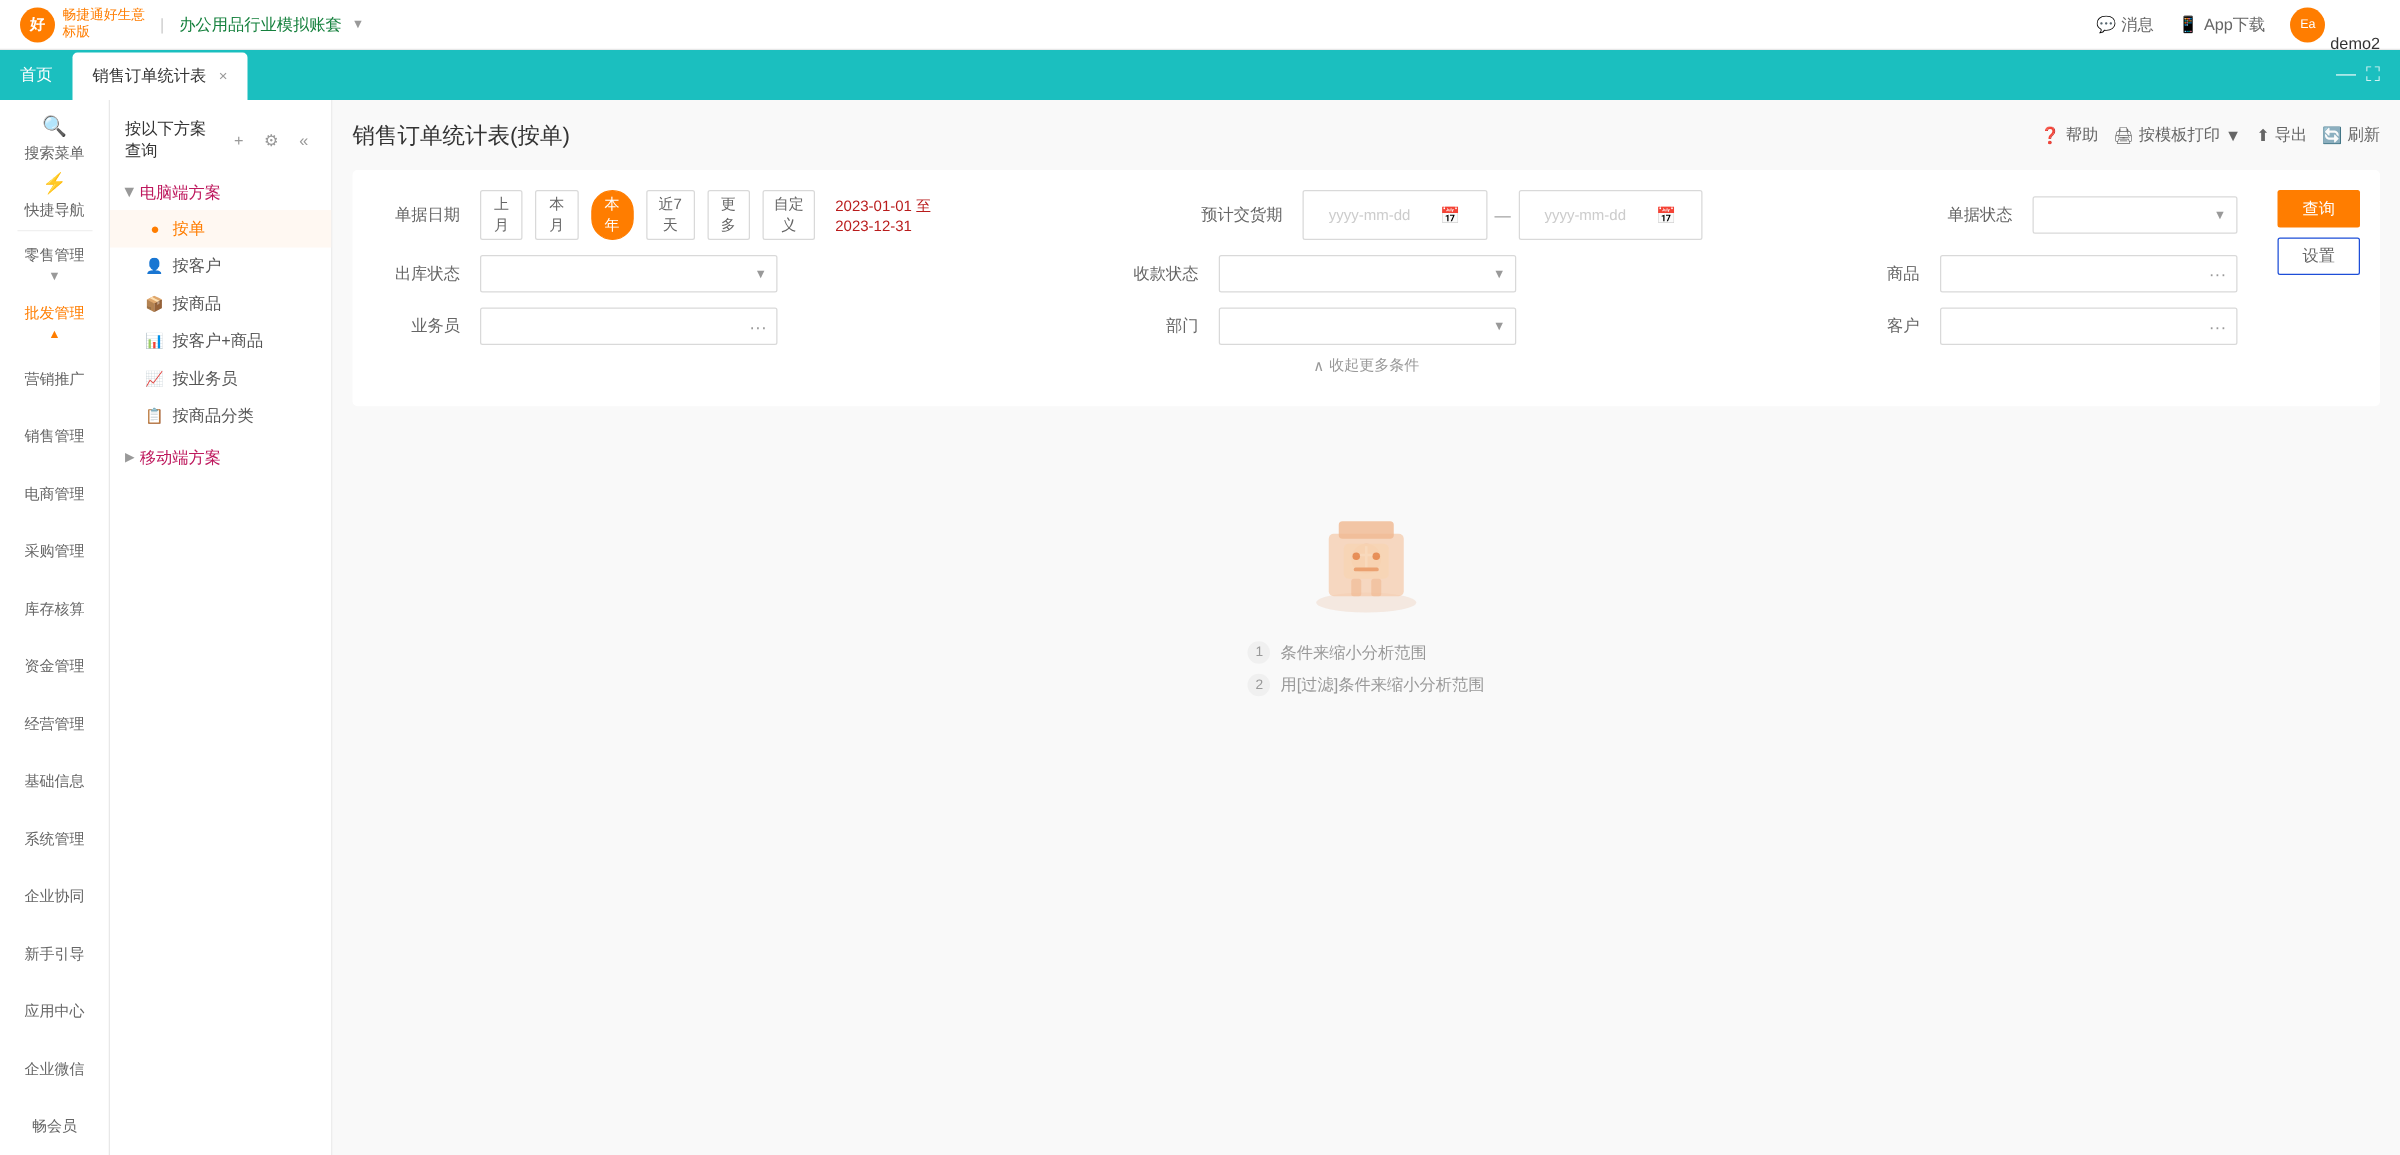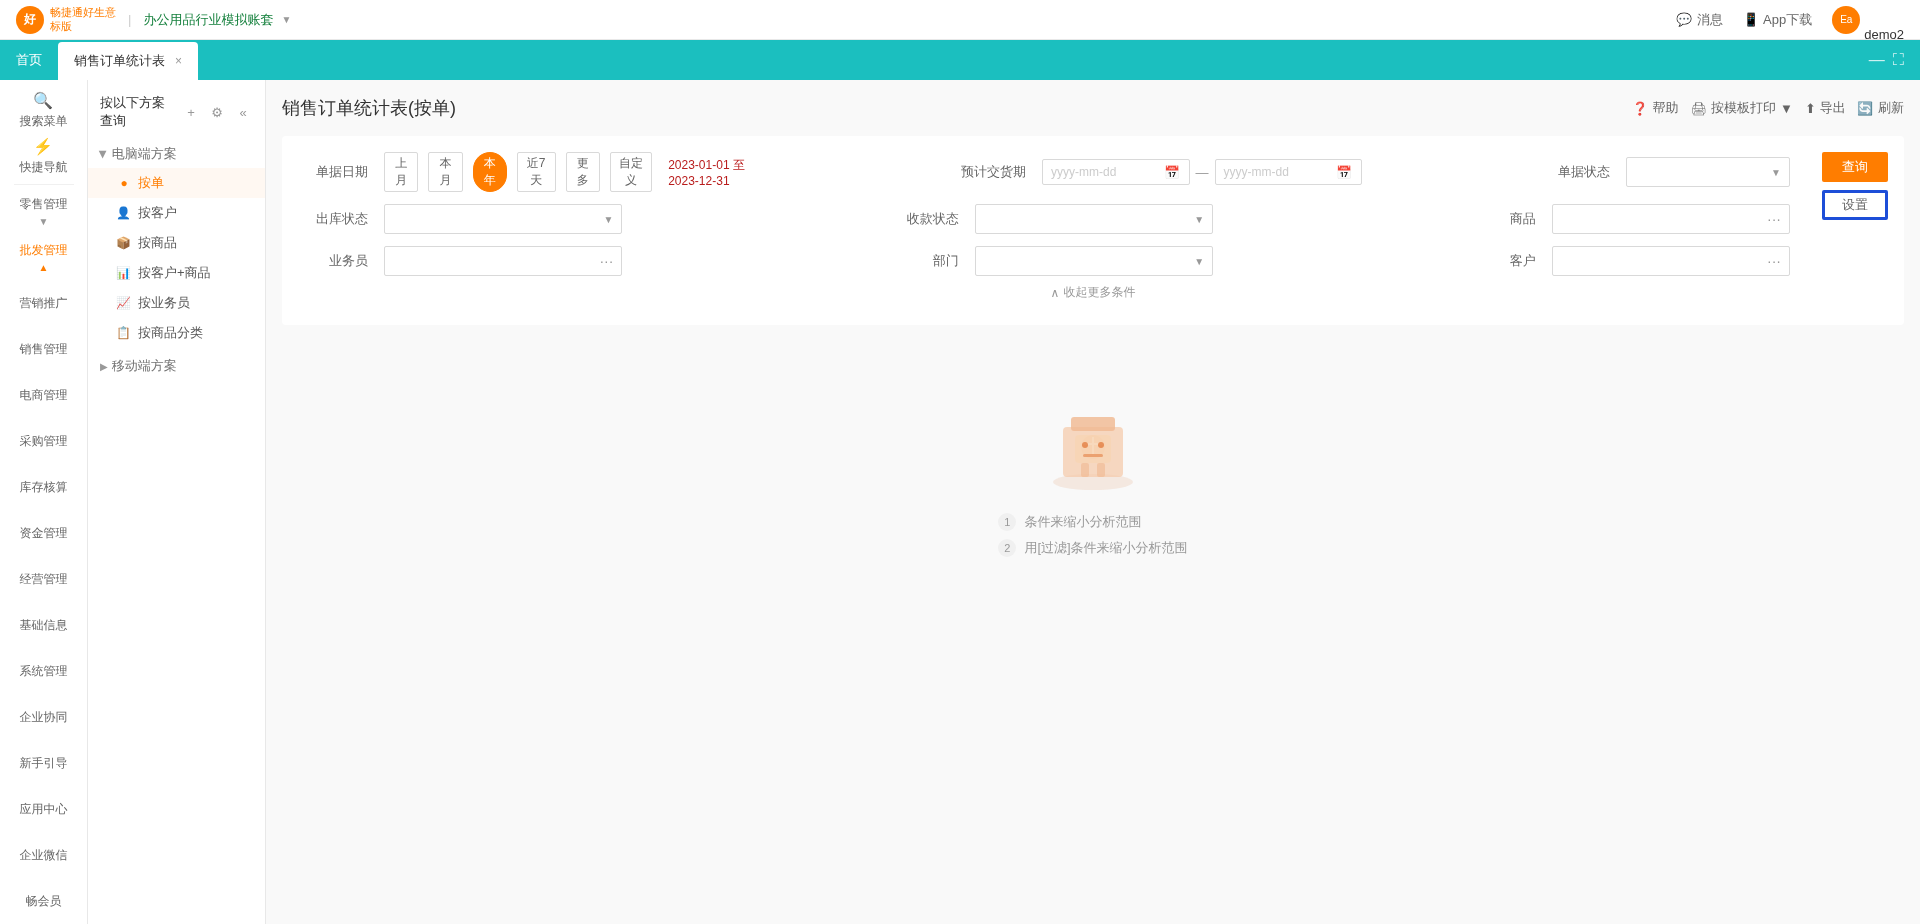--- a/index.html
+++ b/index.html
@@ -44,21 +44,21 @@
     .left-panel { width: 178px; background: #fff; border-right: 1px solid #e8e8e8; padding: 8px 0; flex-shrink: 0; }
     .left-panel-header { display: flex; align-items: center; padding: 6px 12px; gap: 8px; }
     .left-panel-title { font-size: 13px; color: #333; flex: 1; }
     .left-panel-actions { display: flex; gap: 6px; }
     .lp-action-btn { width: 20px; height: 20px; display: flex; align-items: center; justify-content: center; color: #999; cursor: pointer; font-size: 13px; }
 
     .scheme-group { margin-top: 4px; }
     .scheme-group-header { display: flex; align-items: center; padding: 5px 12px; cursor: pointer; gap: 4px; }
     .scheme-group-arrow { color: #999; font-size: 10px; transition: transform 0.2s; }
     .scheme-group-arrow.expanded { transform: rotate(90deg); }
-    .scheme-group-title { font-size: 13px; color: #737373; }
+    .scheme-group-title { font-size: 13px; color: #be185d; }
     .scheme-item { display: flex; align-items: center; padding: 6px 12px 6px 28px; cursor: pointer; gap: 6px; color: #555; font-size: 13px; }
     .scheme-item.active { color: #ff7d00; background: #fff8f2; }
     .scheme-item-icon { width: 16px; height: 16px; display: flex; align-items: center; justify-content: center; font-size: 12px; color: #666; }
     .scheme-item.active .scheme-item-icon { color: #ff7d00; }
 
     
     .right-main { flex: 1; padding: 16px; overflow-y: auto; background: #f9f9f9; }
     .page-title { font-size: 18px; color: #333; font-weight: 500; margin-bottom: 16px; display: flex; align-items: center; justify-content: space-between; }
     .page-actions { display: flex; align-items: center; gap: 12px; }
     .page-action-btn { display: flex; align-items: center; gap: 4px; color: #666; font-size: 13px; cursor: pointer; }
@@ -67,25 +67,25 @@
     .filter-card { background: #fff; border-radius: 4px; padding: 16px; margin-bottom: 12px; }
     .filter-row { display: flex; align-items: center; gap: 16px; margin-bottom: 12px; }
     .filter-row:last-child { margin-bottom: 0; }
     .filter-label { width: 70px; color: #666; font-size: 13px; text-align: right; flex-shrink: 0; }
     .filter-label-wide { width: 84px; color: #666; font-size: 13px; text-align: right; flex-shrink: 0; }
     .date-btn { padding: 2px 8px; border: 1px solid #d9d9d9; border-radius: 2px; background: #fff; color: #666; font-size: 12px; cursor: pointer; }
     .date-btn.active { background: #ff7d00; border-color: #ff7d00; color: #fff; border-radius: 50px; }
     .filter-select { flex: 1; height: 30px; border: 1px solid #d9d9d9; border-radius: 2px; background: #fff; padding: 0 8px; font-size: 13px; color: #333; display: flex; align-items: center; justify-content: space-between; cursor: pointer; }
     .filter-select-arrow { color: #999; font-size: 10px; }
     .filter-select-dots { color: #999; font-size: 14px; cursor: pointer; }
-    .filter-date-input { flex: 1; height: 26px; border: 1px solid #d9d9d9; border-radius: 2px; background: #fff; padding: 0 8px; font-size: 13px; color: #ccc; display: flex; align-items: center; justify-content: space-between; cursor: pointer; }
+    .filter-date-input { flex: 1; height: 40px; border: 1px solid #d9d9d9; border-radius: 2px; background: #fff; padding: 0 20px; font-size: 13px; color: #ccc; display: flex; align-items: center; justify-content: space-between; cursor: pointer; }
     .filter-date-icon { color: #ccc; font-size: 13px; }
     .filter-date-sep { color: #999; }
     .query-btn { height: 30px; padding: 0 20px; background: #ff7d00; color: #fff; border: none; border-radius: 2px; font-size: 13px; cursor: pointer; }
-    .setting-btn { height: 30px; padding: 0 16px; background: #fff; color: #666; border: 3px solid #1d4ed8; border-radius: 2px; font-size: 13px; cursor: pointer; }
+    .setting-btn { height: 30px; padding: 0 16px; background: #fff; color: #666; border: 1px solid #1d4ed8; border-radius: 2px; font-size: 13px; cursor: pointer; }
     .collapse-btn { display: flex; align-items: center; gap: 4px; color: #999; font-size: 12px; cursor: pointer; justify-content: center; padding: 8px 0; }
 
     
     .empty-state { display: flex; flex-direction: column; align-items: center; justify-content: center; padding: 60px 0; gap: 16px; }
     .empty-icon { width: 120px; height: 100px; position: relative; }
     .empty-hints { display: flex; flex-direction: column; gap: 8px; }
     .empty-hint { display: flex; align-items: center; gap: 8px; color: #999; font-size: 13px; }
     .hint-num { width: 18px; height: 18px; border-radius: 50%; background: #f0f0f0; color: #999; font-size: 11px; display: flex; align-items: center; justify-content: center; flex-shrink: 0; }
   </style>
 </head>

